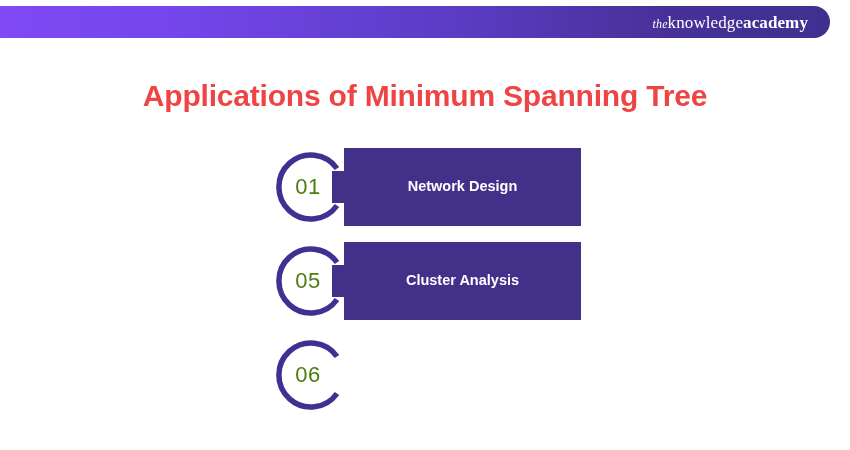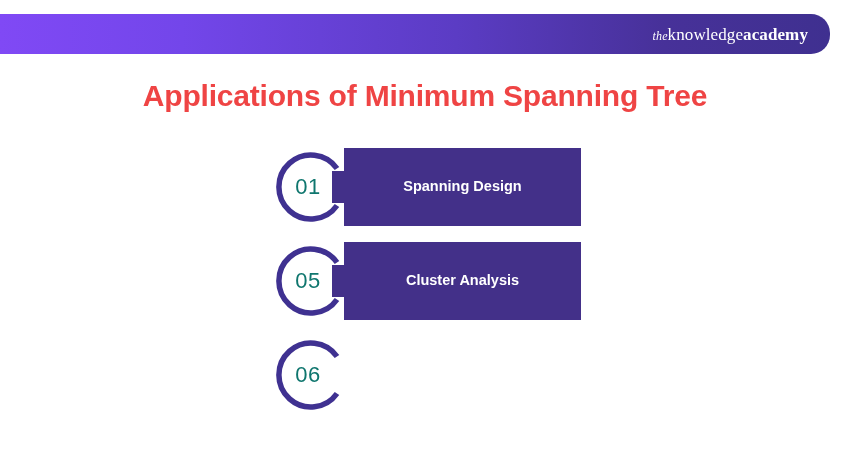--- a/index.html
+++ b/index.html
@@ -12,23 +12,23 @@
     background: #ffffff;
     font-family: "Liberation Sans", sans-serif;
     overflow: hidden;
     position: relative;
   }
 
   
   .header-bar {
     position: absolute;
     left: 0;
-    top: 14px;
+    top: 6px;
     width: 830px;
-    height: 40px;
+    height: 32px;
     background: linear-gradient(90deg, #8049f5 0%, #7346ea 22%, #5b3cc4 55%, #473199 80%, #3f3090 100%);
     border-radius: 0 19px 19px 0;
     display: flex;
     align-items: center;
     justify-content: flex-end;
     box-sizing: border-box;
     padding-right: 22px;
   }
   .logo {
     color: #ffffff;
@@ -136,21 +136,21 @@
   }
   .badge-number {
     position: absolute;
     left: 0;
     top: 0;
     width: 78px;
     height: 78px;
     display: flex;
     align-items: center;
     justify-content: center;
-    color: #0f766e;
+    color: #4d7c0f;
     font-size: 22px;
     font-weight: 500;
     letter-spacing: 0.5px;
     padding-right: 6px;
     box-sizing: border-box;
   }
 </style>
 </head>
 <body>
 
@@ -163,21 +163,21 @@
 </div>
 
 <div class="page-title">Applications of Minimum Spanning Tree</div>
 
 <div class="list">
 
   <div class="row">
     <div class="row-inner">
       <div class="plaque">
         <div class="plaque-tab"></div>
-        <div class="plaque-label">Spanning Design</div>
+        <div class="plaque-label">Network Design</div>
       </div>
       <div class="badge">
         <svg width="78" height="78" viewBox="0 0 78 78">
           <path d="M 65.0 20.5 A 32 32 0 1 0 65.0 57.5" fill="none" stroke="#3F3191" stroke-width="5.5" stroke-linecap="butt"></path>
         </svg>
         <div class="badge-number">01</div>
       </div>
     </div>
   </div>
 

